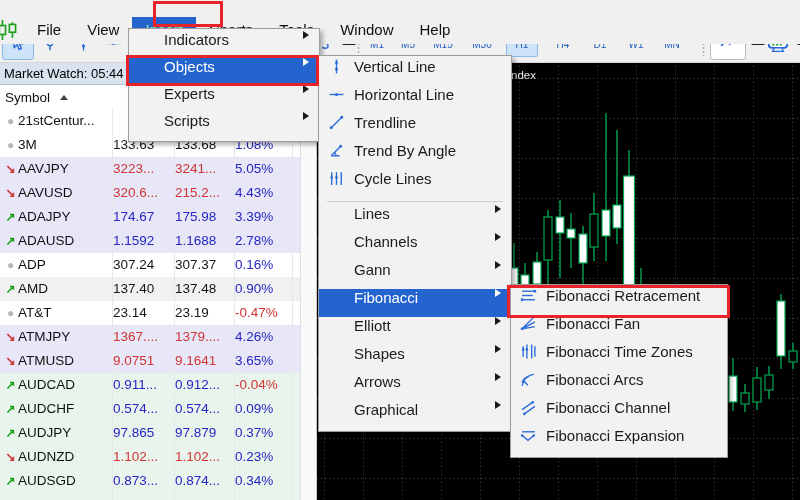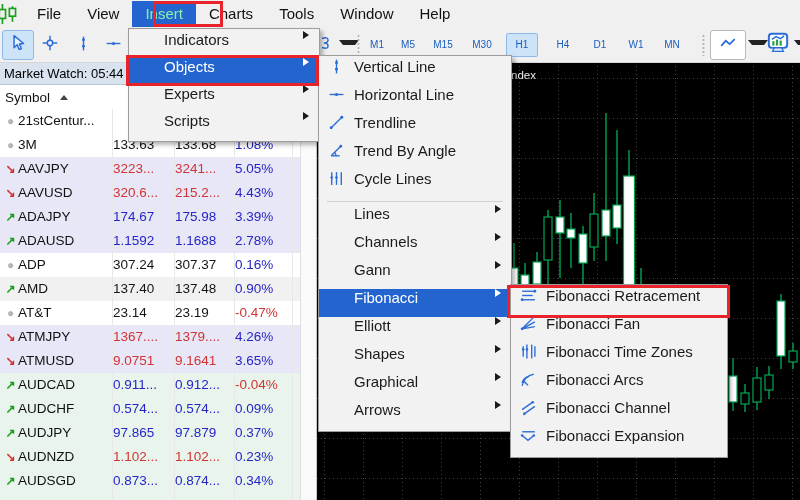--- a/index.html
+++ b/index.html
@@ -1,19 +1,19 @@
 <!DOCTYPE html>
 <html><head>
 <meta charset="utf-8">
 <style>
   html,body{margin:0;padding:0}
   .screen{position:relative;width:800px;height:500px;overflow:hidden;background:#f0f0f0;
           font-family:"Liberation Sans",sans-serif;color:#111;-webkit-user-select:none;user-select:none}
   
-  .menubar{position:absolute;left:0;top:0;width:800px;height:28px;background:#f0f0f0;
+  .menubar{position:absolute;left:0;top:16px;width:800px;height:28px;background:#f0f0f0;
            display:flex;align-items:center;z-index:5}
   .logo{width:26px;height:24px;display:flex;align-items:center;margin-left:-2px}
   .mb-item{padding:4px 13px;font-size:15px;line-height:18px;cursor:default;white-space:nowrap}
   .mb-item.active{background:#2364cf;color:#86efac}
   
   .toolbar{position:absolute;left:0;top:28px;width:800px;height:34px;background:#f0f0f0;
            border-bottom:1px solid #d6d6d6;z-index:4}
   .tbtn{position:absolute;top:2px;height:28px;display:flex;align-items:center;justify-content:center;
         border:1px solid transparent;border-radius:3px}
   .tbtn.active{background:#cde3f7;border-color:#8db8e8}
@@ -508,28 +508,28 @@
       </div>
       <div class="menu-item">
         <span class="mi-icon"></span>
         <span class="mi-lbl">Shapes</span>
         <span class="mi-arrow">
           <span class="tri"></span>
         </span>
       </div>
       <div class="menu-item">
         <span class="mi-icon"></span>
+        <span class="mi-lbl">Arrows</span>
+        <span class="mi-arrow">
+          <span class="tri"></span>
+        </span>
+      </div>
+      <div class="menu-item">
+        <span class="mi-icon"></span>
         <span class="mi-lbl">Graphical</span>
-        <span class="mi-arrow">
-          <span class="tri"></span>
-        </span>
-      </div>
-      <div class="menu-item">
-        <span class="mi-icon"></span>
-        <span class="mi-lbl">Arrows</span>
         <span class="mi-arrow">
           <span class="tri"></span>
         </span>
       </div>
     </div>
 
   <div class="menu" id="fib-menu">
       <div class="menu-item">
         <span class="mi-icon">
           <svg viewBox="0 0 16 16" width="17" height="17" stroke="#2b6cd9" stroke-width="1.3">

